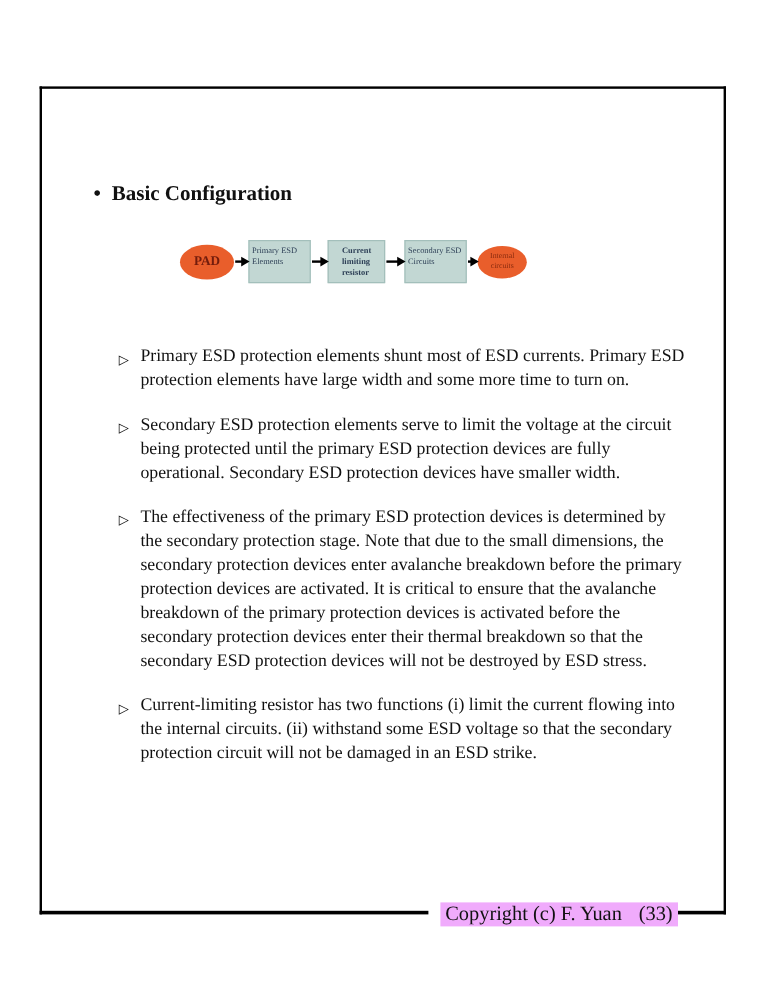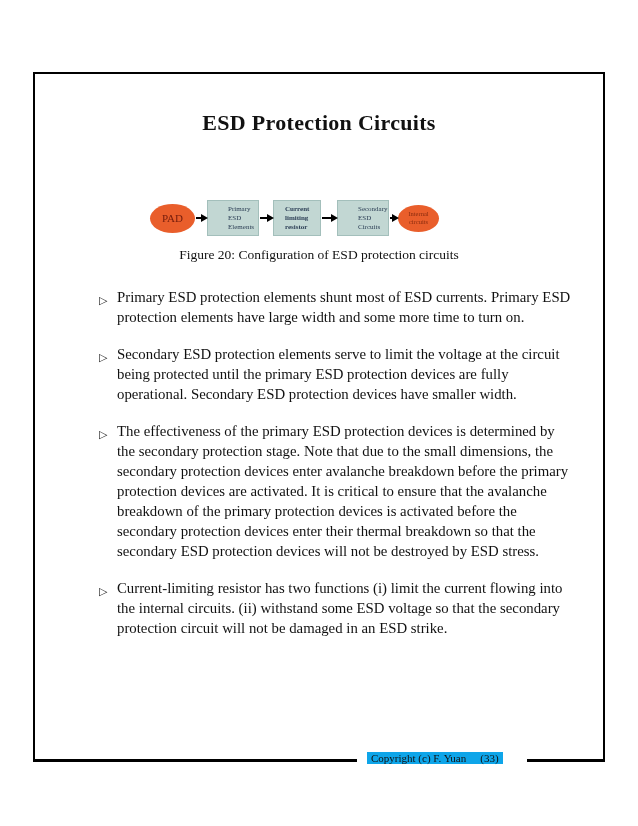--- a/index.html
+++ b/index.html
@@ -43,35 +43,35 @@
   }
   .node-ellipse {
     background: #e95e2b;
     border-radius: 50%;
     display: flex; align-items: center; justify-content: center;
     text-align: center;
     flex: none;
   }
   .ellipse-pad {
     width: 45px; height: 29px;
-    color: #731c0c; font-weight: normal; font-size: 11px; justify-content: center;
+    color: #731c0c; font-weight: bold; font-size: 11px; justify-content: center;
   }
   .ellipse-internal {
     width: 41px; height: 27px;
     color: #8a2c0f; font-size: 6.5px; line-height: 1.25;
     white-space: pre-line;
   }
   .node-box {
     background: #c2d7d3;
     border: 1px solid #a3bfbb;
     box-sizing: border-box;
     width: 52px; height: 36px;
     color: #2e4057;
     font-size: 7px; line-height: 1.3;
-    padding: 4px 2px 0 20px;
+    padding: 4px 2px 0 2px;
     white-space: pre-line;
     flex: none;
   }
   .node-box.mid {
     width: 48px;
     text-align: left;
     padding-left: 11px;
     font-weight: bold;
   }
   .arrow {
@@ -129,55 +129,56 @@
   }
   .bottom-line-right {
     position: absolute;
     left: 527px; top: 759px;
     width: 78px; height: 3px;
     background: #000000;
   }
   .footer-text {
     position: absolute;
     left: 367px; top: 752px;
-    font-size: 11px;
+    font-size: 17px;
     white-space: nowrap;
-    background: #0ea5e9;
+    background: #f0abfc;
     padding: 0 4px;
   }
   .footer-text .pgnum { margin-left: 14px; }
 </style>
 </head>
 <body>
 
 <div class="frame">
 
-  <div class="slide-title">ESD Protection Circuits</div>
-
+
+  <div class="section-line">
+    <span class="dot">•</span><span>Basic Configuration</span>
+  </div>
 
   <div class="diagram">
     <div class="node-ellipse ellipse-pad">
       <span>PAD</span>
     </div>
     <div class="arrow a1"></div>
     <div class="node-box">Primary ESD
 Elements</div>
     <div class="arrow a2"></div>
     <div class="node-box mid">Current
 limiting
 resistor</div>
     <div class="arrow a3"></div>
     <div class="node-box">Secondary ESD
 Circuits</div>
     <div class="arrow a4"></div>
     <div class="node-ellipse ellipse-internal">Internal
 circuits</div>
   </div>
 
-  <div class="figure-caption">Figure 20: Configuration of ESD protection circuits</div>
 
   <div class="bullets">
     <div class="bullet-item">
       <span class="marker">▷</span>
       <span class="btext">Primary ESD protection elements shunt most of ESD currents. Primary ESD protection elements have large width and some more time to turn on.</span>
     </div>
     <div class="bullet-item">
       <span class="marker">▷</span>
       <span class="btext">Secondary ESD protection elements serve to limit the voltage at the circuit being protected until the primary ESD protection devices are fully operational. Secondary ESD protection devices have smaller width.</span>
     </div>

